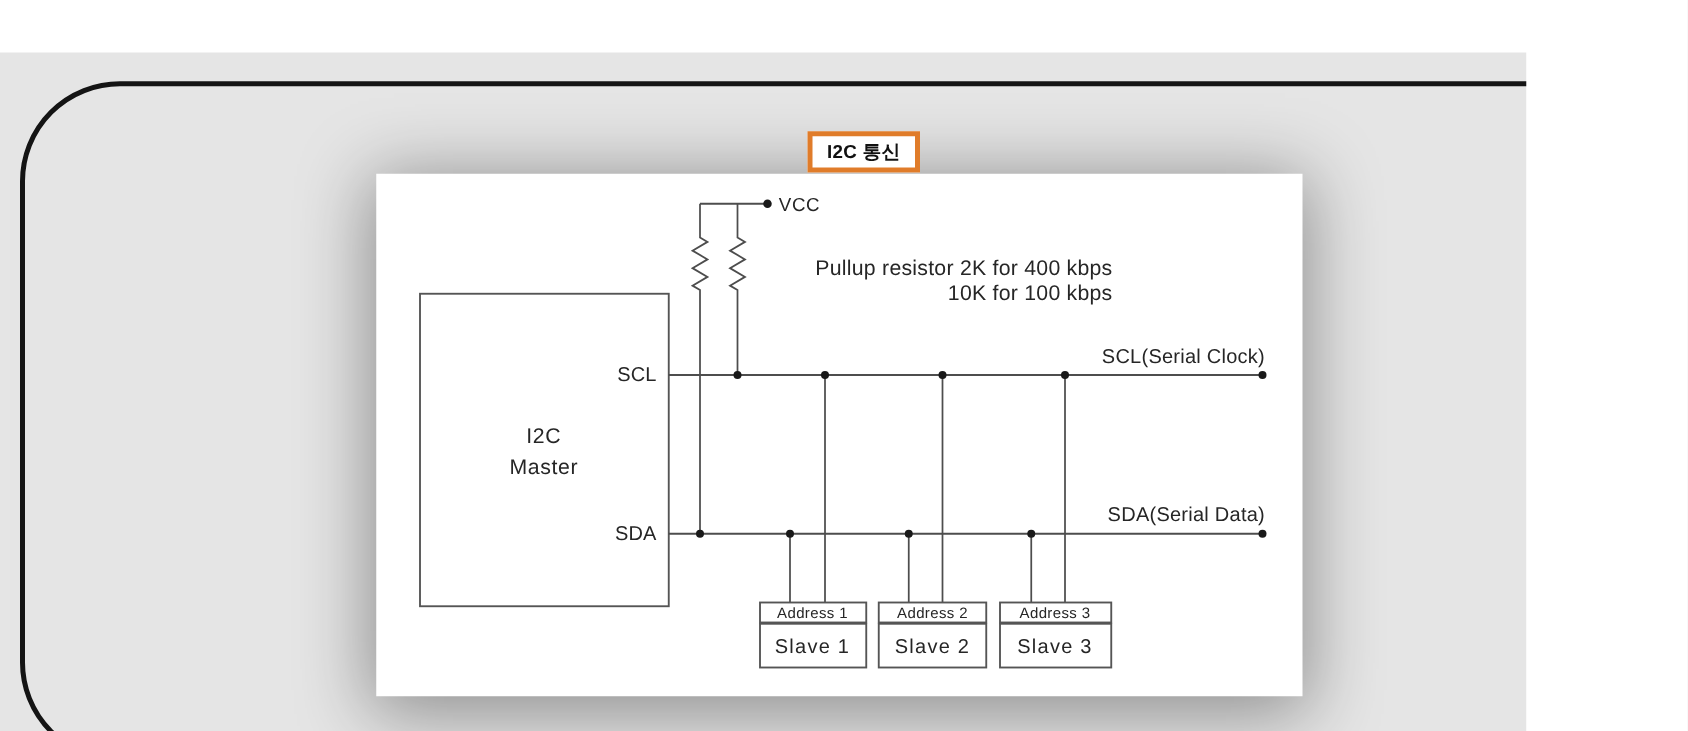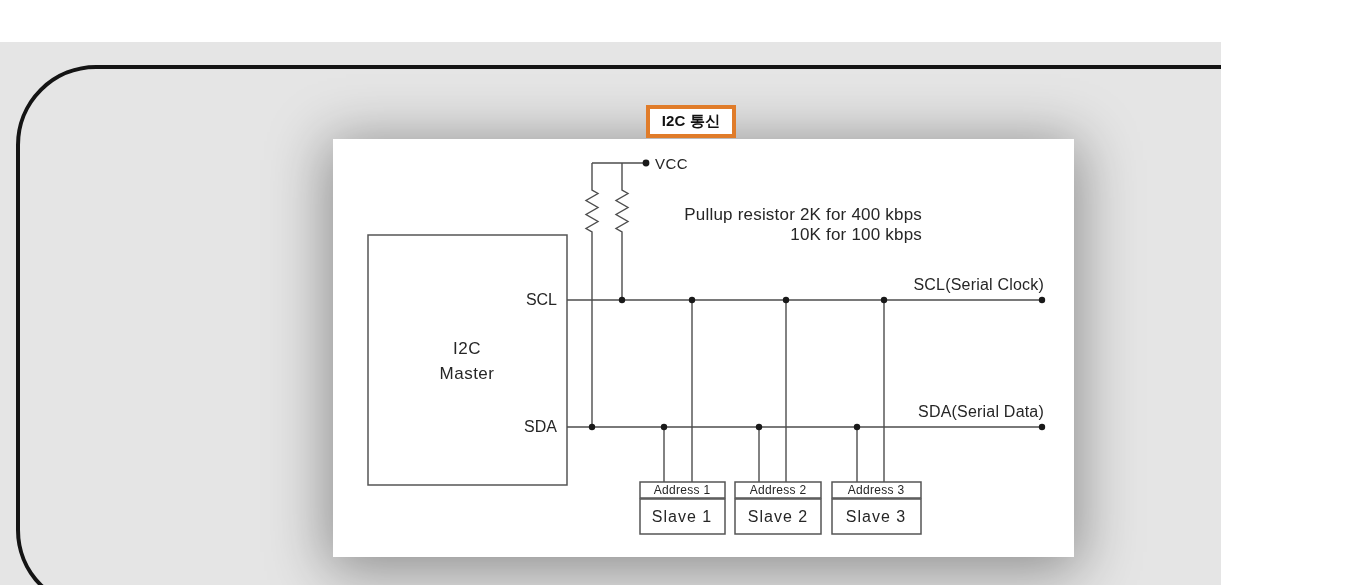--- a/index.html
+++ b/index.html
@@ -21,21 +21,21 @@
     left: 16px;
     top: 23px;
     width: 1310px;
     height: 537px;
     border: 4px solid #141414;
     border-radius: 80px;
     background: transparent;
   }
   .panel {
     position: absolute;
-    left: 333px;
+    left: 301px;
     top: 97px;
     width: 741px;
     height: 418px;
     background: #ffffff;
     box-shadow: 0 8px 55px 6px rgba(0,0,0,0.38);
     z-index: 2;
   }
   .panel svg { display: block; }
   .title-box {
     position: absolute;

